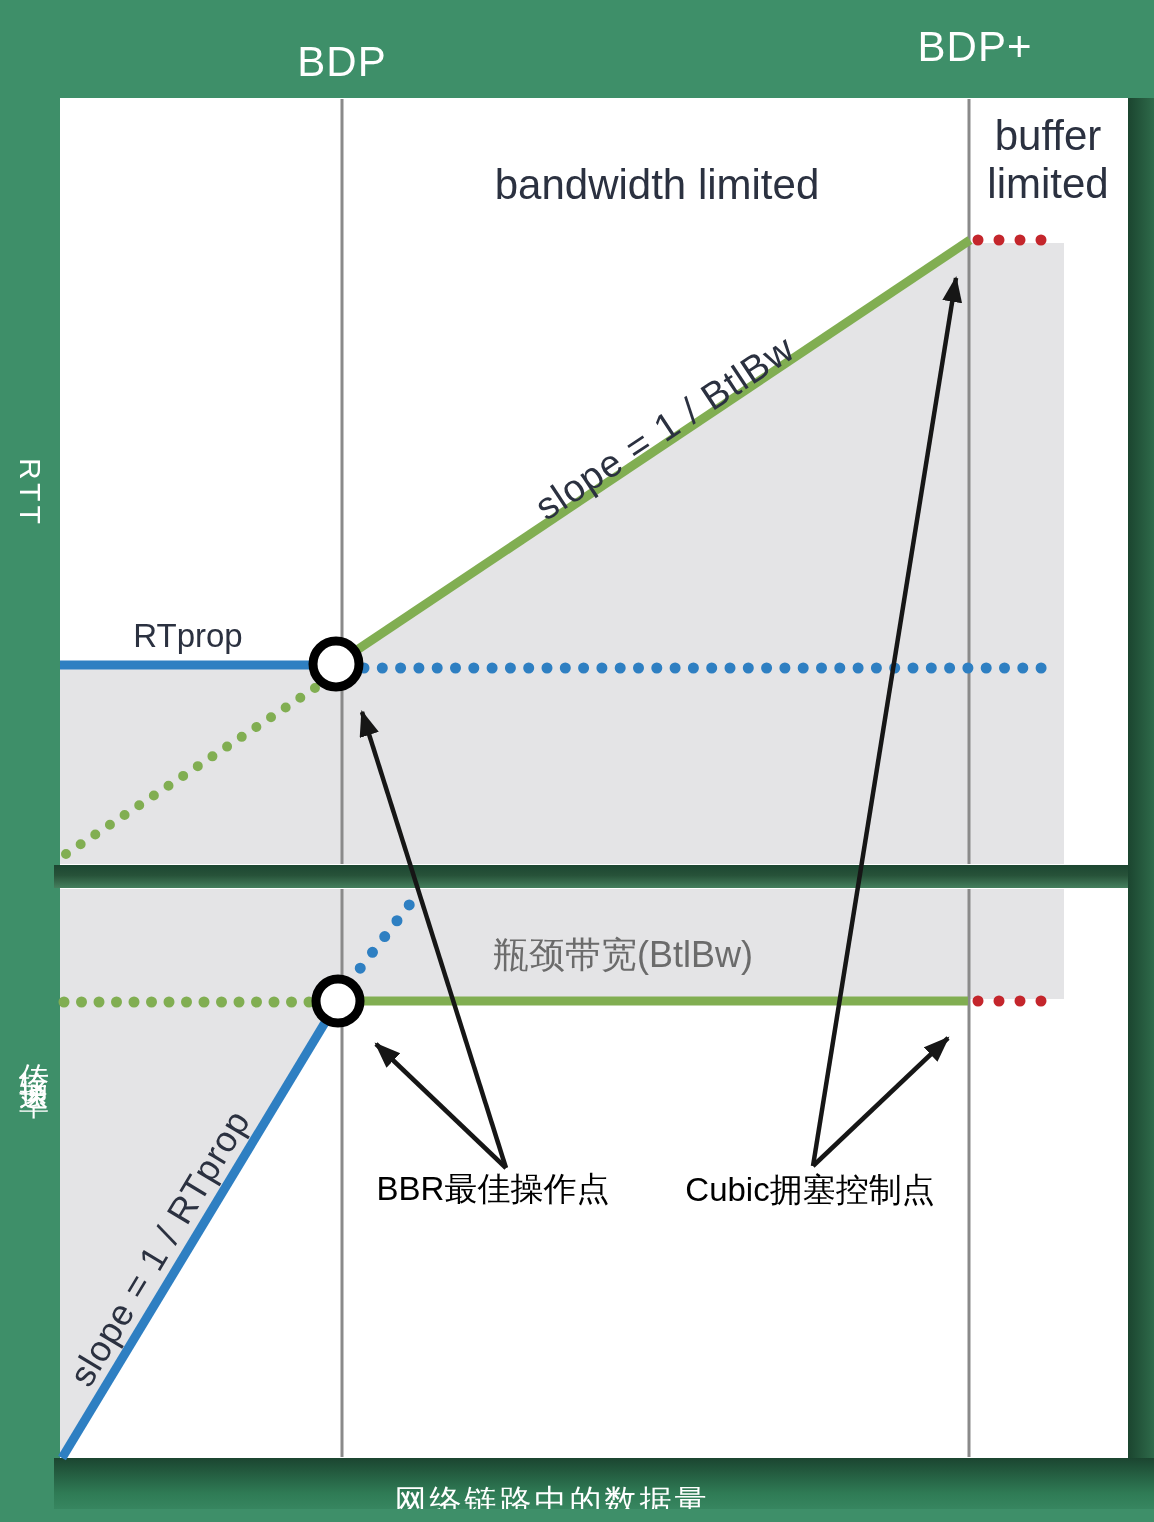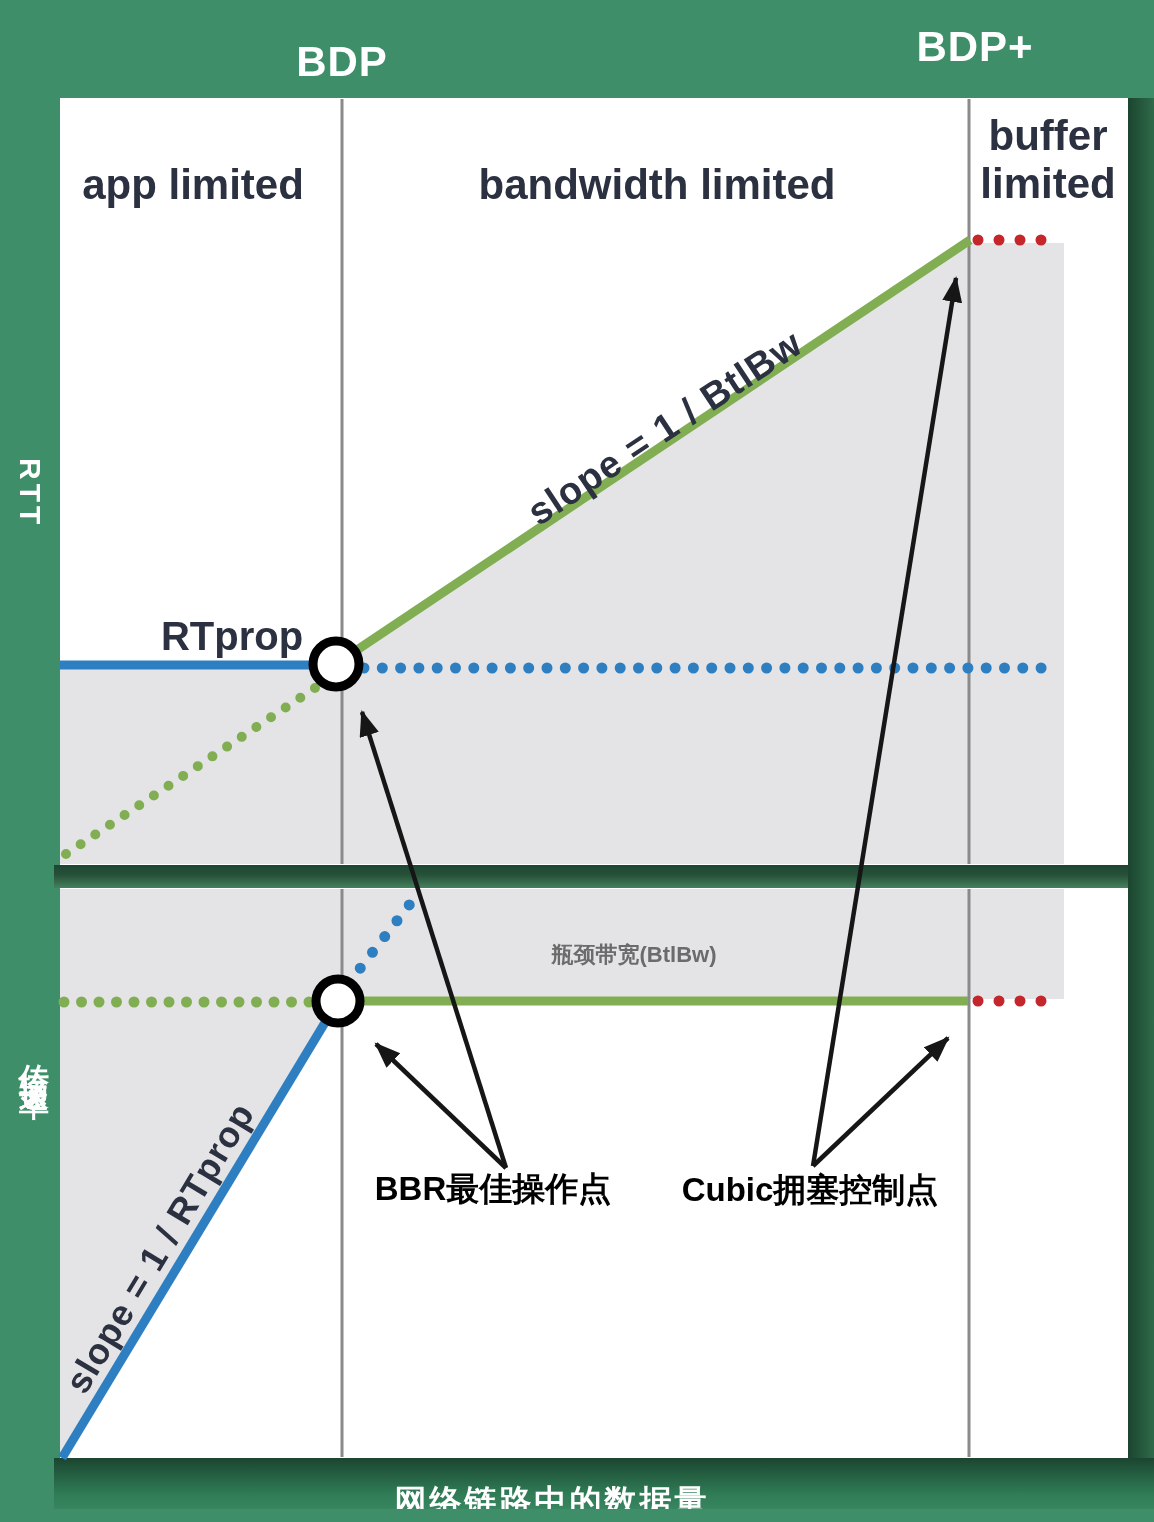--- a/index.html
+++ b/index.html
@@ -1,20 +1,19 @@
 <!DOCTYPE html>
 <html><head>
 <meta charset="utf-8">
 <style>
   html,body{margin:0;padding:0;background:#3e8f69;}
   #stage{
     position:relative;width:1154px;height:1509px;overflow:hidden;
     background:#3e8f69;
     font-family:"Liberation Sans", sans-serif;
-    font-weight:bold;
   }
   .panel{position:absolute;left:60px;width:1068px;background:#ffffff;}
   #panel-top{top:98px;height:767px;}
   #panel-bottom{top:888px;height:570px;}
   #gap-band{position:absolute;left:54px;right:0;top:865px;height:23px;
     background:linear-gradient(180deg,#1c4631 0%,#275239 45%,#45805e 100%);}
   #right-shade{position:absolute;left:1128px;width:26px;top:98px;height:1372px;
     background:linear-gradient(90deg,#1b452f 0%,#2e6a4a 100%);}
   #bottom-shade{position:absolute;left:54px;right:0;top:1458px;height:64px;
     background:linear-gradient(180deg,#1b4530 0%,#2f7b55 55%,#3e8f69 100%);}
@@ -84,25 +83,24 @@
 
   <div class="lbl hdr" style="left:342px;top:62px;">BDP</div>
   <div class="lbl hdr" id="bdp-plus" style="left:975px;top:47px;">
     <div>BDP+</div>
   </div>
 
   <div class="vert" id="rtt-label">RTT</div>
   <div class="vert" id="rate-label">传输速率</div>
   <div id="xaxis-label">网络链路中的数据量</div>
 
-  <div class="lbl region" style="left:193px;top:185px;">app limited</div>
   <div class="lbl region" id="buffer-limited" style="left:1048px;top:160px;">buffer limited</div>
   <div class="lbl region" style="left:657px;top:185px;">bandwidth limited</div>
 
-  <div class="lbl dark" style="left:188px;top:636px;font-size:40px;margin-left:44px;">RTprop</div>
+  <div class="lbl dark" style="left:188px;top:636px;font-size:33px;">RTprop</div>
   <div class="lbl dark" id="slope-btlbw" style="left:665px;top:428px;">slope = 1 / BtlBw</div>
   <div class="lbl dark" id="slope-rtprop" style="left:160px;top:1248px;">slope = 1 / RTprop</div>
-  <div class="lbl graytxt" style="left:623px;top:955px;font-size:22px;margin-left:11px;">瓶颈带宽(BtlBw)</div>
+  <div class="lbl graytxt" style="left:623px;top:955px;font-size:36px;">瓶颈带宽(BtlBw)</div>
 
   <div class="lbl anno" style="left:493px;top:1189px;">BBR最佳操作点</div>
   <div class="lbl anno" style="left:810px;top:1190px;">Cubic拥塞控制点</div>
 
 </div>
 
 </body></html>

